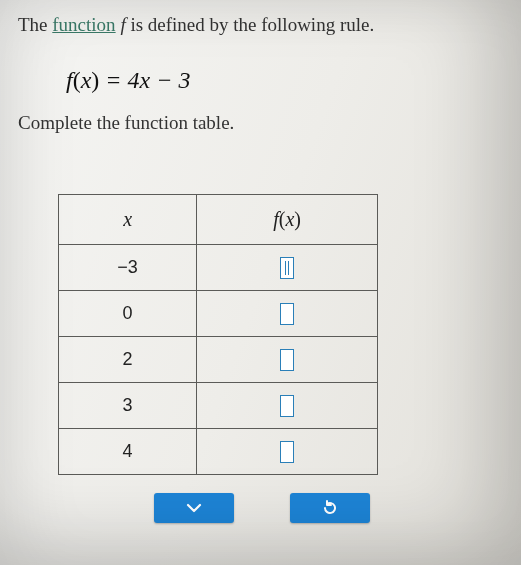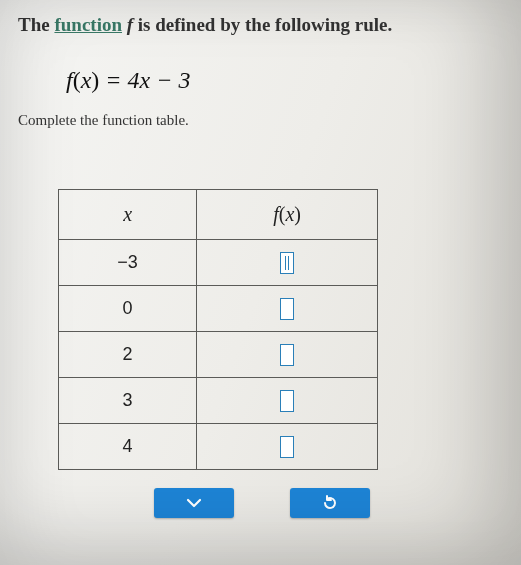--- a/index.html
+++ b/index.html
@@ -13,40 +13,40 @@
     background: linear-gradient(110deg, #f5f5f3 0%, #eeede9 50%, #e2e0da 100%);
     color: #222;
     padding: 12px 18px 0 18px;
     position: relative;
   }
   .intro {
     font-size: 19px;
     color: #333;
     line-height: 1.4;
     margin: 0 0 14px 0;
-    font-weight: 700;
+    font-weight: 400;
   }
   .intro .link {
     color: #3a7a68;
     text-decoration: underline;
     text-decoration-color: #3a7a68;
     cursor: pointer;
   }
   .intro .fvar { font-style: italic; }
   .formula {
     font-size: 24px;
     margin: 28px 0 18px 48px;
     font-style: italic;
     font-family: 'Times New Roman', serif;
     color: #111;
   }
   .formula .f { font-style: italic; }
   .formula .paren { font-style: normal; }
   .instruction {
-    font-size: 15px;
+    font-size: 19px;
     color: #333;
     margin: 0 0 60px 0;
     font-weight: 500;
   }
   .table-wrap {
     margin-left: 40px;
     width: 320px;
   }
   table {
     border-collapse: collapse;

